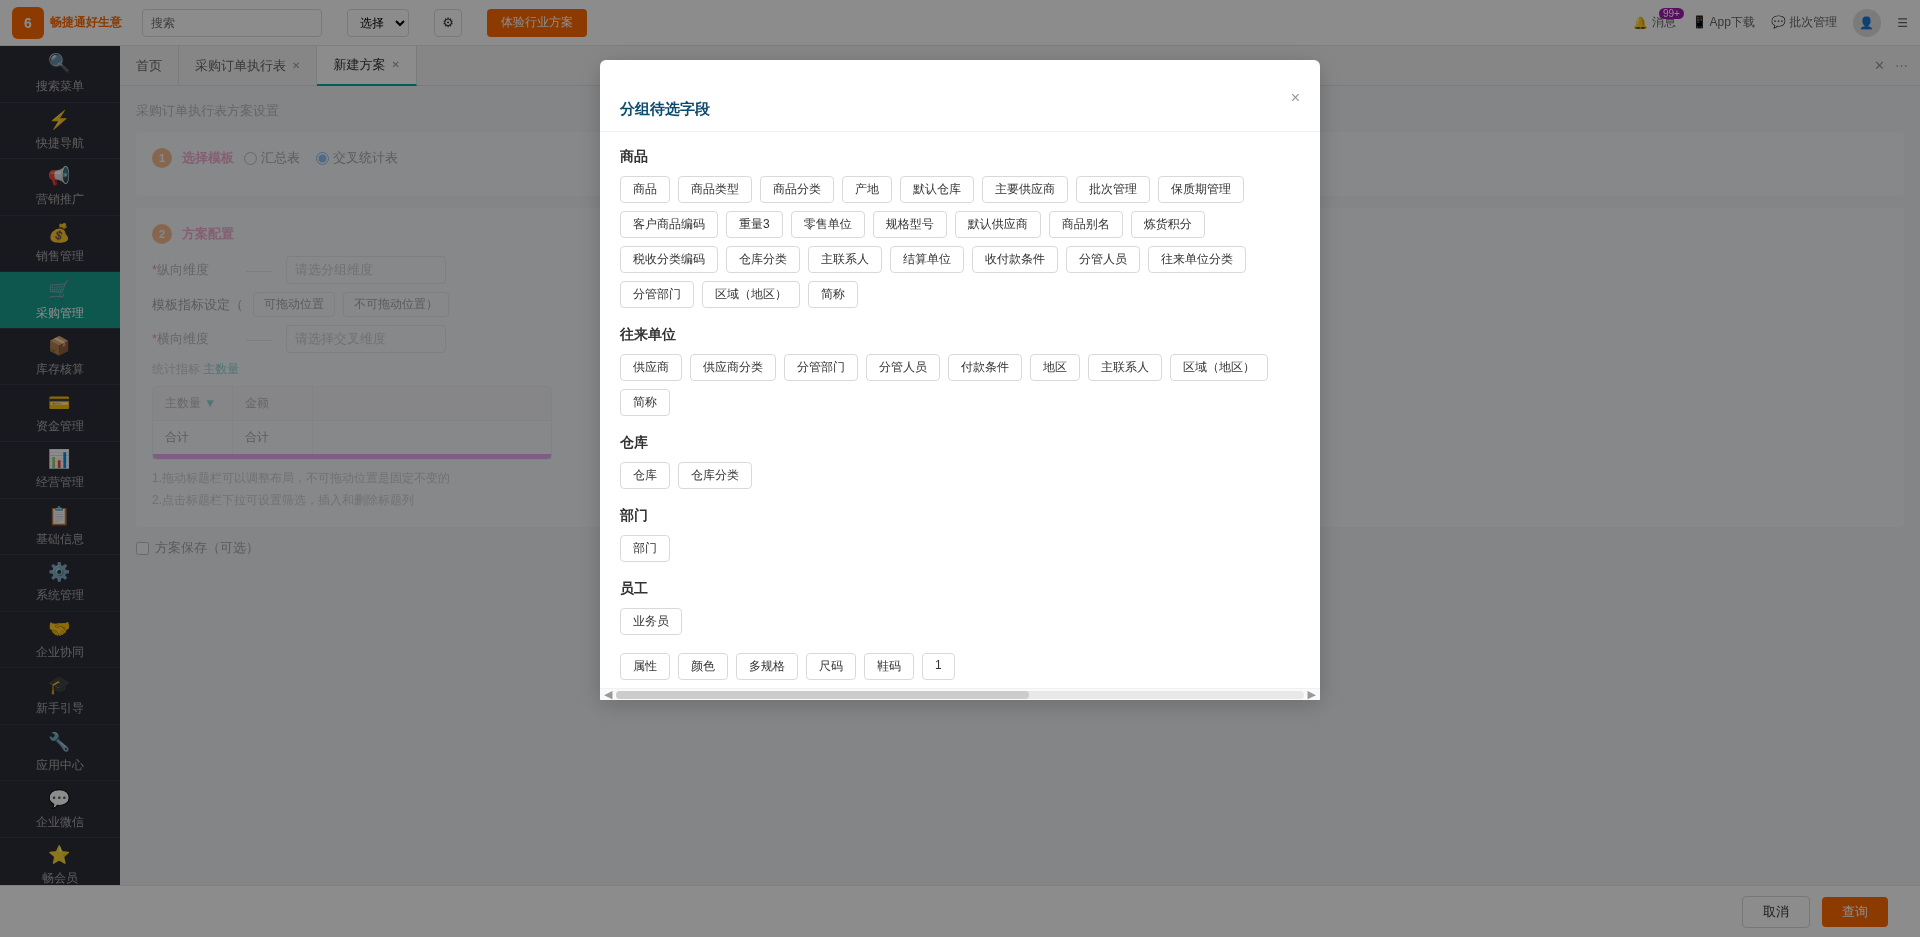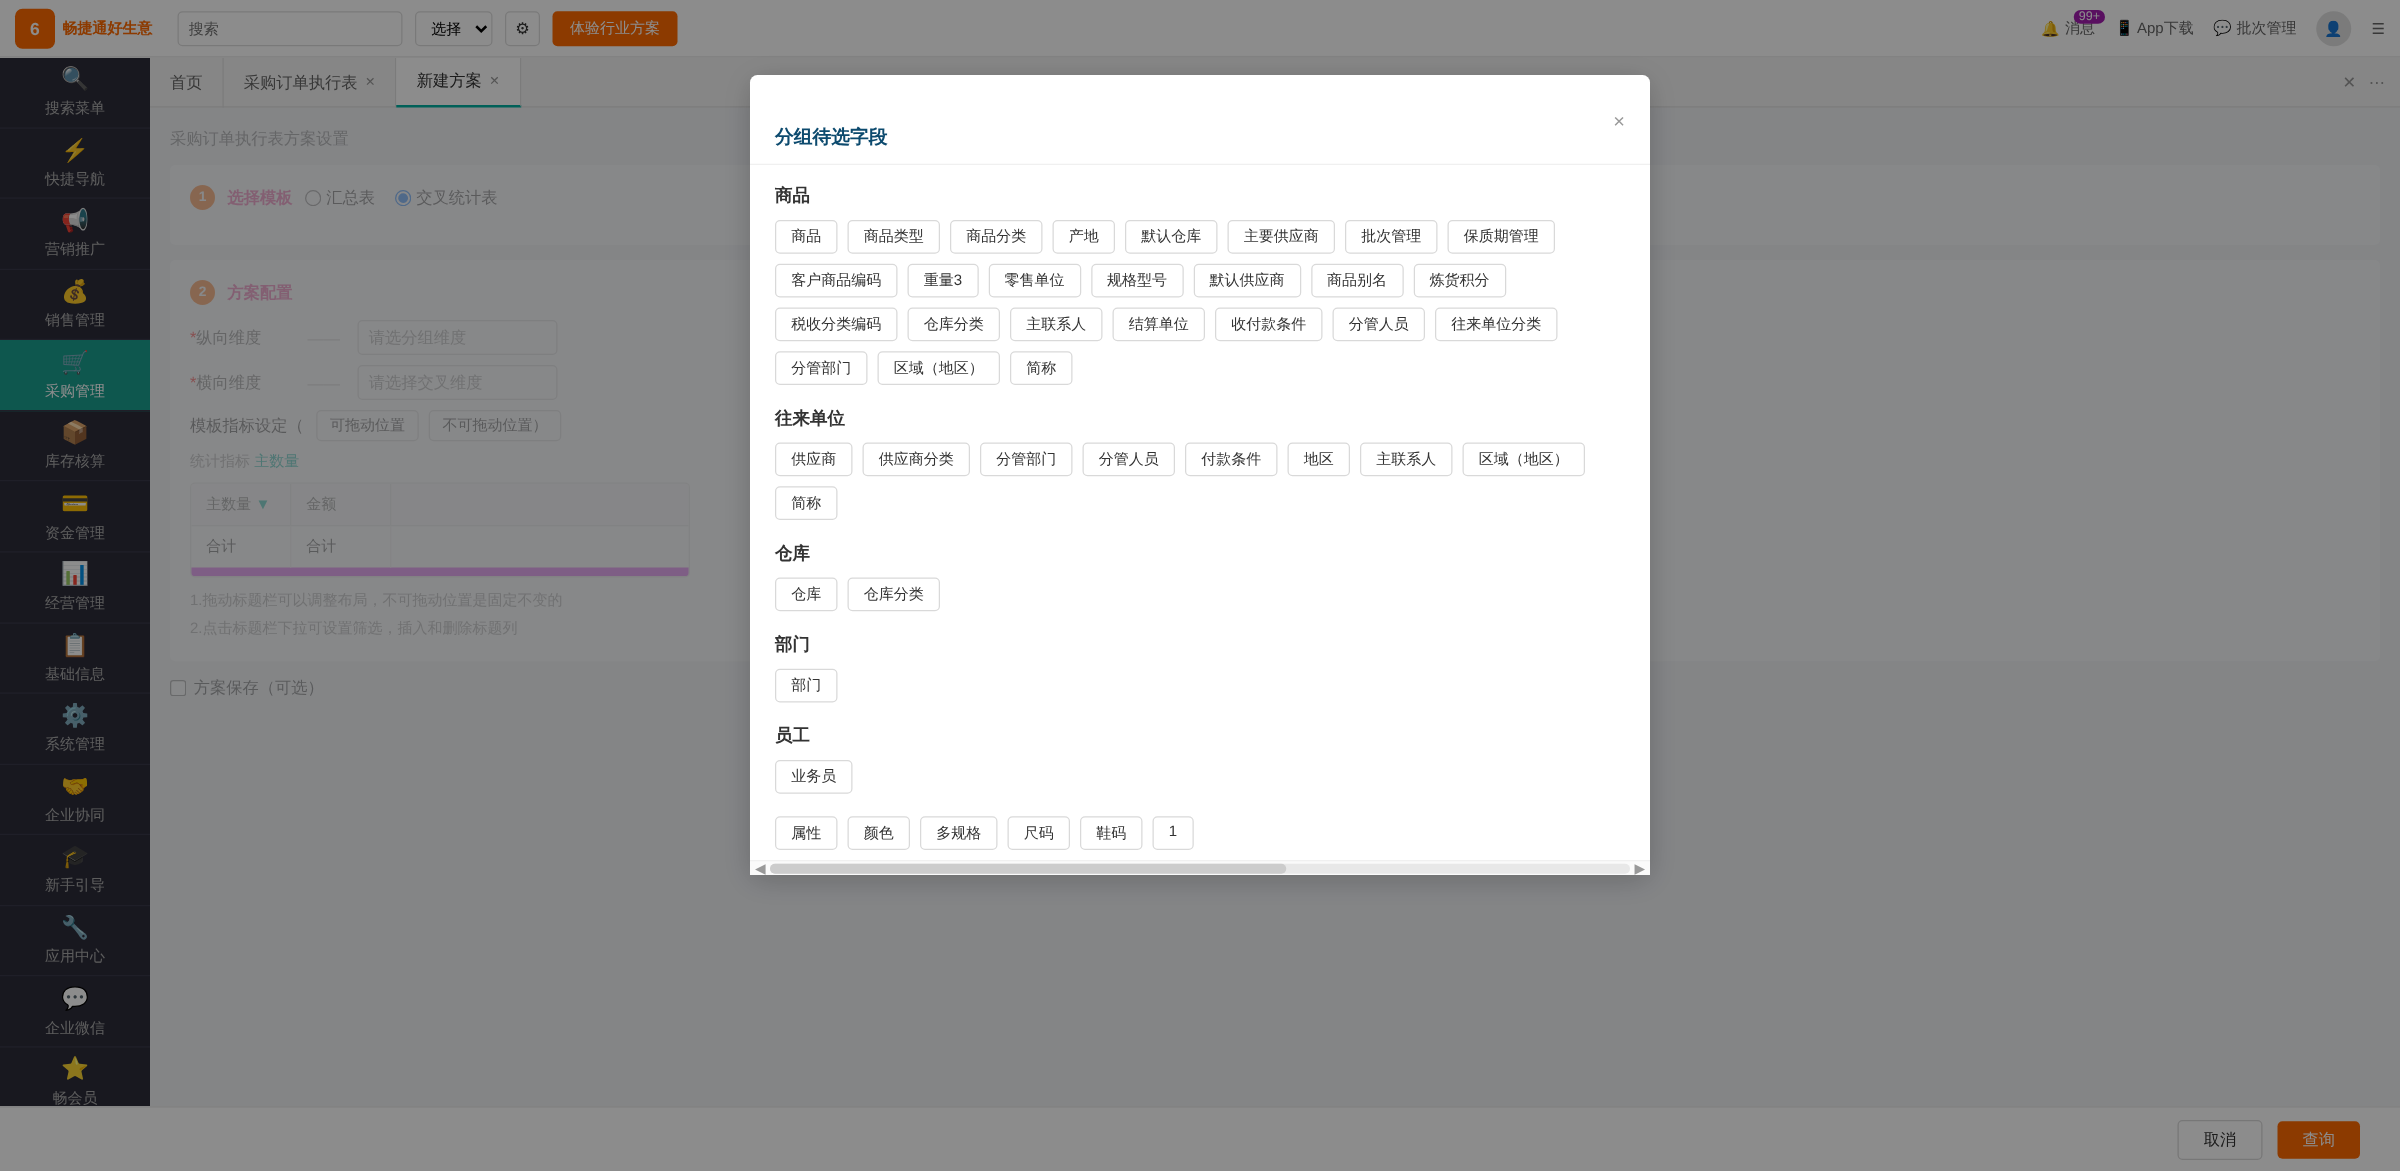--- a/index.html
+++ b/index.html
@@ -28,21 +28,21 @@
       background: #ff6a00;
       border-radius: 6px;
       display: flex; align-items: center; justify-content: center;
       color: #fff; font-weight: bold; font-size: 14px;
     }
     .logo-text { color: #ff6a00; font-size: 12px; font-weight: bold; }
     .header-mid {
       flex: 1;
       display: flex;
       align-items: center;
-      gap: 10px;
+      gap: 25px;
       padding-left: 10px;
     }
     .header-search {
       width: 180px;
       height: 28px;
       border: 1px solid #ddd;
       border-radius: 4px;
       padding: 0 8px;
       font-size: 12px;
       outline: none;
@@ -392,21 +392,21 @@
     }
     .table-header-cell {
       padding: 8px 12px;
       font-size: 12px;
       color: #666;
       border-right: 1px solid #e8e8e8;
       min-width: 80px;
     }
     .table-data-row {
       display: flex;
-      border-bottom: 7px solid #d946ef;
+      border-bottom: 5px solid #d946ef;
     }
     .table-data-cell {
       padding: 8px 12px;
       font-size: 12px;
       color: #333;
       border-right: 1px solid #f0f0f0;
       min-width: 80px;
     }
 
     .hint-text {
@@ -589,30 +589,30 @@
       <div class="step-row">
         <div class="step-num">2</div>
         <div class="step-label">方案配置</div>
       </div>
       <div class="config-row">
         <span class="config-label"><span class="config-required">*</span>纵向维度</span>
         <span class="config-dash">——</span>
         <div class="config-select">请选分组维度</div>
       </div>
       <div class="config-row">
-        <span class="config-label"><span class="config-required">*</span>横向维度</span>
-        <span class="config-dash">——</span>
-        <div class="config-select">请选择交叉维度</div>
-      </div>
-      <div class="config-row">
         <span>模板指标设定（</span>
         <div class="position-tags">
           <div class="pos-tag">可拖动位置</div>
           <div class="pos-tag">不可拖动位置）</div>
         </div>
+      </div>
+      <div class="config-row">
+        <span class="config-label"><span class="config-required">*</span>横向维度</span>
+        <span class="config-dash">——</span>
+        <div class="config-select">请选择交叉维度</div>
       </div>
       <div class="stat-indicator">
         统计指标 <span>主数量</span>
       </div>
       <div class="table-area" style="margin-top:8px; max-width:400px;">
         <div class="table-header-row">
           <div class="table-header-cell">
             主数量 <span style="color:#00b0a0;">▼</span>
           </div>
           <div class="table-header-cell">金额</div>

